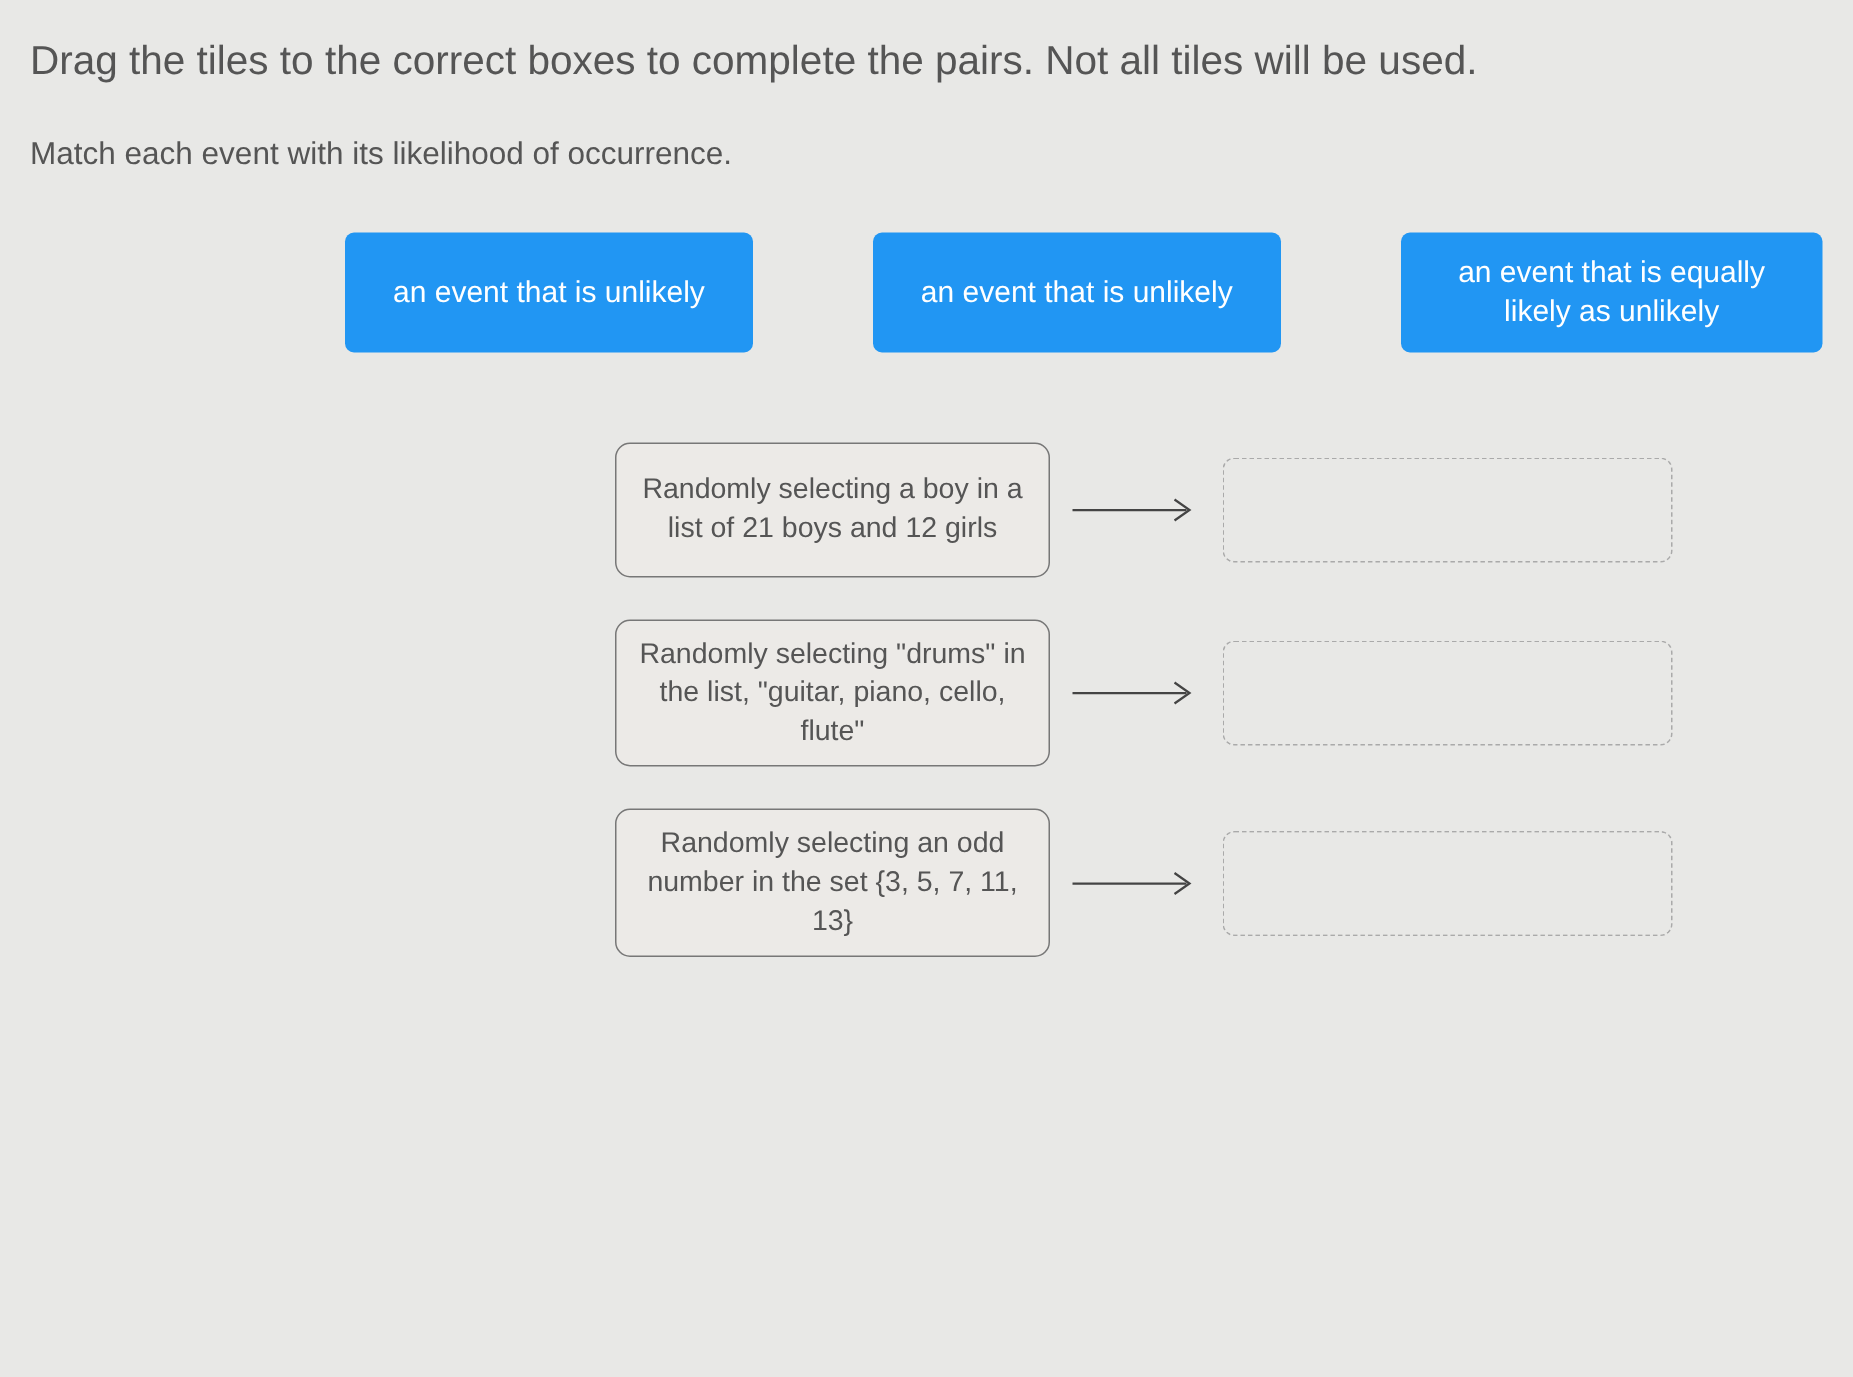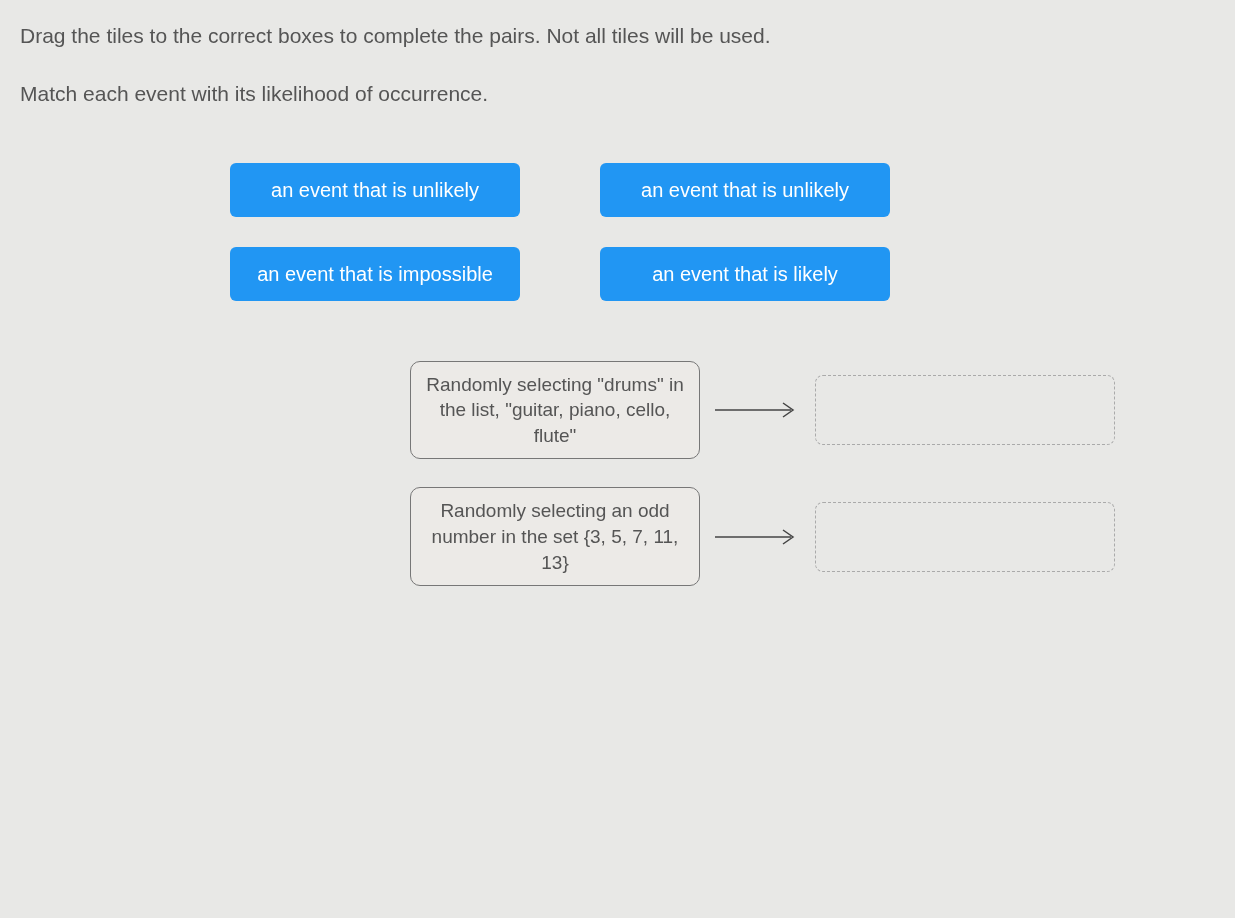--- a/index.html
+++ b/index.html
@@ -6,29 +6,29 @@
   body {
     font-family: Arial, Helvetica, sans-serif;
     background: #e8e8e6;
     width: 1235px;
     height: 918px;
     padding: 20px 20px 0 20px;
     color: #444;
     overflow: hidden;
   }
   .instructions {
-    font-size: 21px;
+    font-size: 27px;
     color: #555;
     margin-bottom: 30px;
     line-height: 1.5;
   }
   .sub-instructions {
     font-size: 21px;
     color: #555;
-    margin-bottom: 57px;
+    margin-bottom: 40px;
   }
   .tiles-area {
     padding-left: 210px;
     margin-bottom: 60px;
   }
   .tiles-row {
     display: flex;
     gap: 80px;
     margin-bottom: 30px;
   }
@@ -90,29 +90,36 @@
 </head>
 <body>
 
 <div class="instructions">Drag the tiles to the correct boxes to complete the pairs. Not all tiles will be used.</div>
 <div class="sub-instructions">Match each event with its likelihood of occurrence.</div>
 
 <div class="tiles-area">
   <div class="tiles-row">
     <div class="tile w-normal">an event that is unlikely</div>
     <div class="tile w-normal">an event that is unlikely</div>
-  </div>
-  <div class="tiles-row">
-    <div class="tile w-normal">an event that is impossible</div>
-    <div class="tile w-normal">an event that is likely</div>
+    <div class="tile w-wide">an event that is equally likely as unlikely</div>
   </div>
 </div>
 
 <div class="matching-area">
 
+  <div class="match-row">
+    <div class="event-box">Randomly selecting a boy in a list of 21 boys and 12 girls</div>
+    <div class="arrow">
+      <svg viewBox="0 0 90 20">
+          <line x1="2" y1="10" x2="78" y2="10" stroke="#444" stroke-width="1.5"></line>
+          <polyline points="70,3 80,10 70,17" fill="none" stroke="#444" stroke-width="1.5"></polyline>
+        </svg>
+    </div>
+    <div class="drop-zone"></div>
+  </div>
 
   <div class="match-row">
     <div class="event-box">Randomly selecting "drums" in the list, "guitar, piano, cello, flute"</div>
     <div class="arrow">
       <svg viewBox="0 0 90 20">
           <line x1="2" y1="10" x2="78" y2="10" stroke="#444" stroke-width="1.5"></line>
           <polyline points="70,3 80,10 70,17" fill="none" stroke="#444" stroke-width="1.5"></polyline>
         </svg>
     </div>
     <div class="drop-zone"></div>

